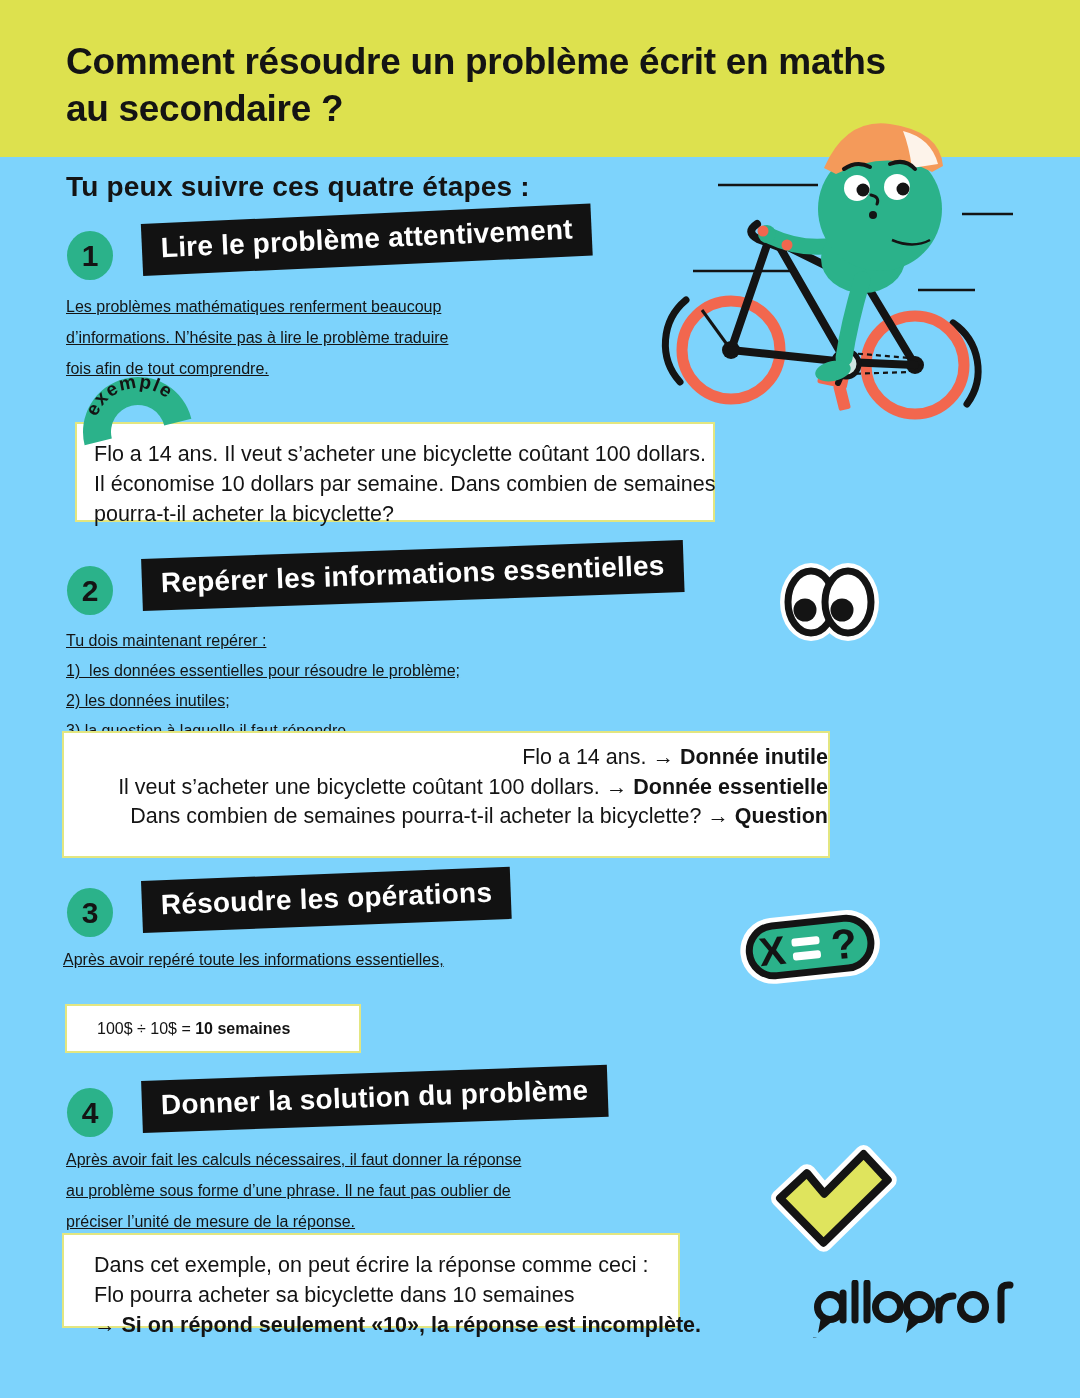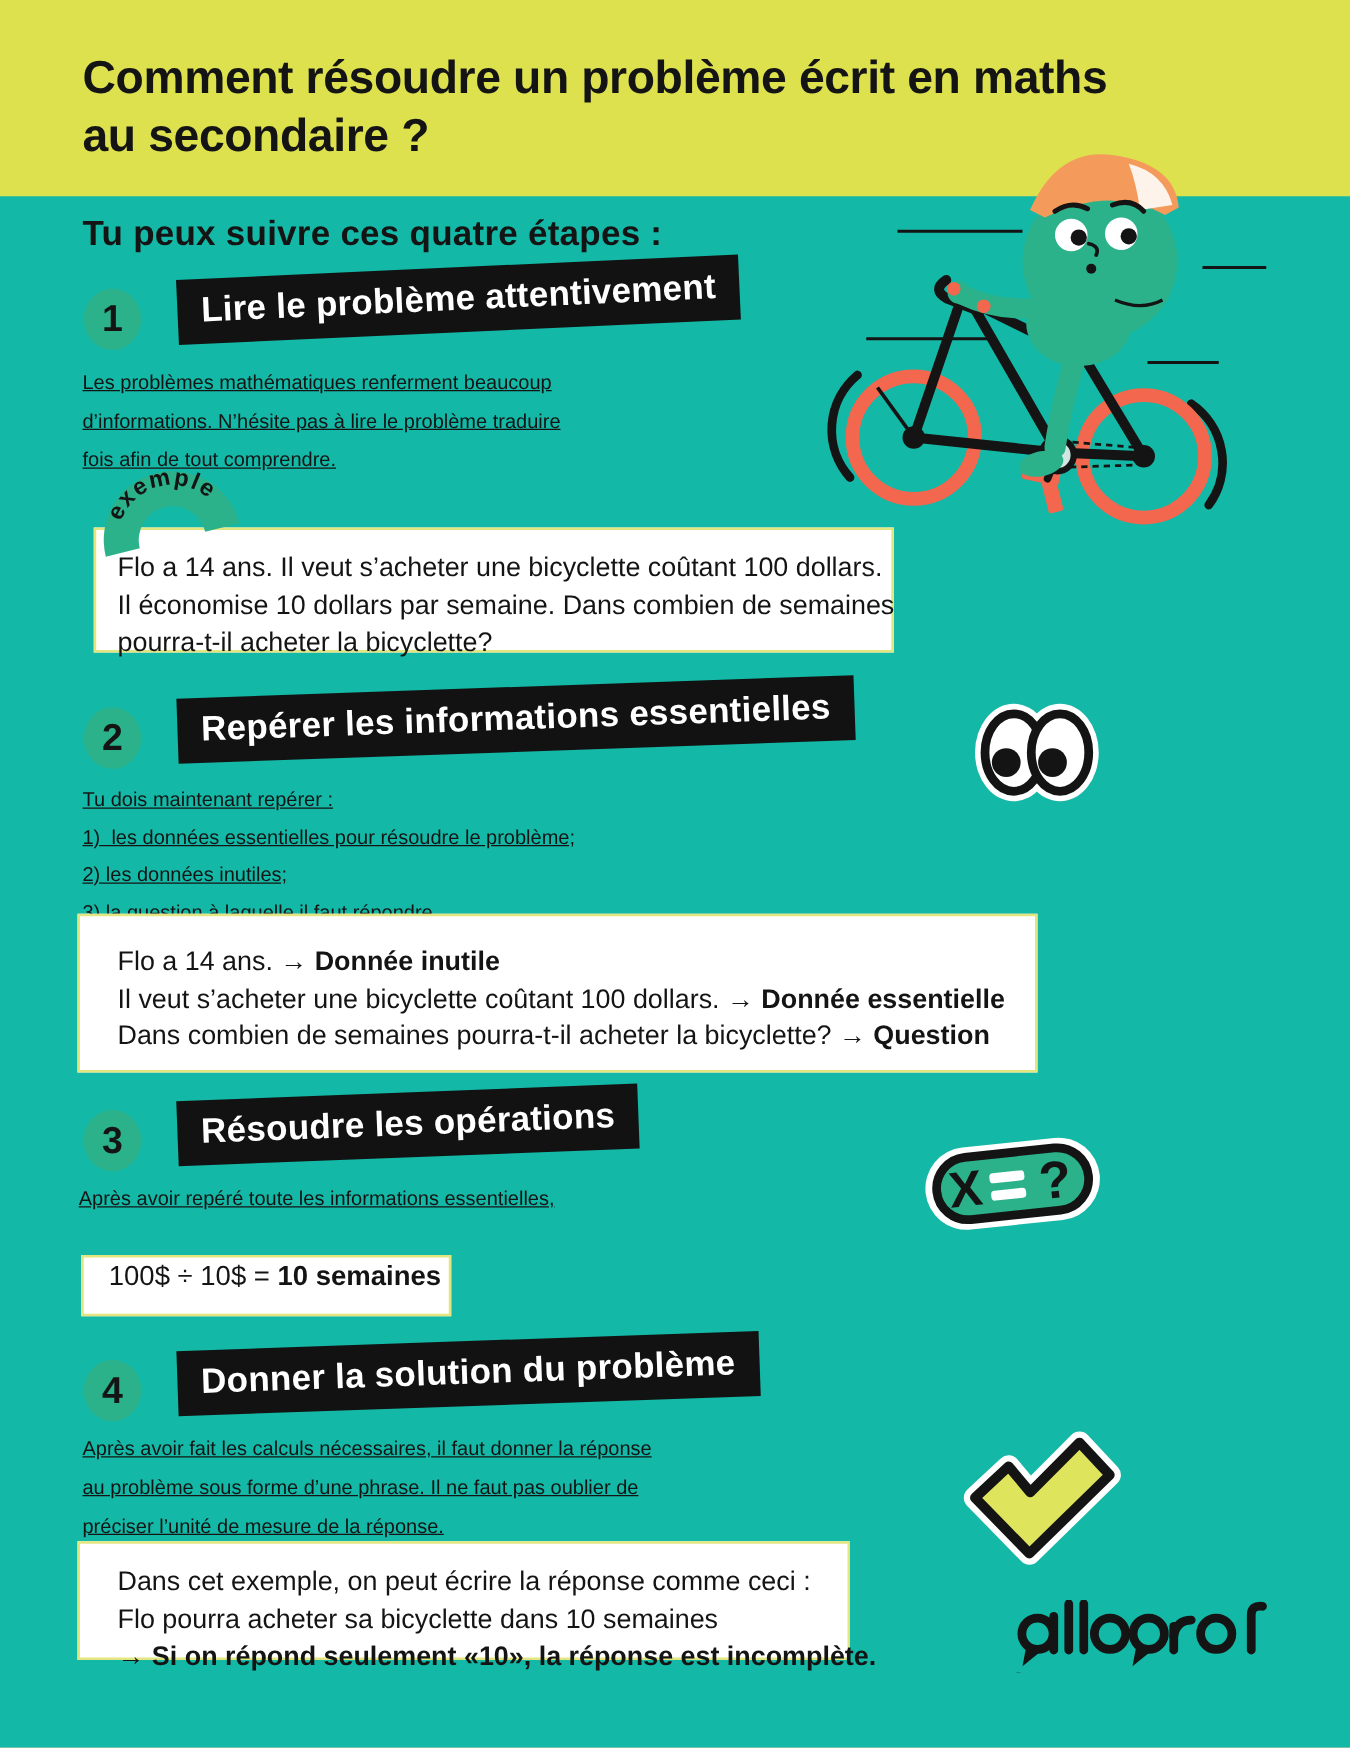--- a/index.html
+++ b/index.html
@@ -1,18 +1,18 @@
 <!DOCTYPE html>
 <html><head>
 <meta charset="utf-8">
 <style>
   html,body{margin:0;padding:0;background:#c9cbb0;}
   #page{
     position:relative; width:1080px; height:1398px; margin:0 auto;
-    background:#14b8a6; overflow:hidden;
+    background:#7dd3fc; overflow:hidden;
     font-family:"Liberation Sans", sans-serif; color:#141414;
   }
   .abs{position:absolute;}
   
   #header{left:0;top:0;width:1080px;height:157px;background:#dde14e;}
   #title{
     left:66px;top:38px;width:960px;
     font-size:37px;font-weight:bold;line-height:47px;letter-spacing:-0.3px;
     white-space:pre-line;
   }
@@ -30,22 +30,22 @@
     transform-origin:left center;
   }
   .body-text{font-size:16px;line-height:31px;text-decoration:underline;}
   .body-text div{white-space:pre;}
   .whitebox{
     background:#ffffff;border:2px solid #e3e680;box-sizing:border-box;
     font-size:21.5px;line-height:30px;
   }
   .whitebox div{white-space:pre;}
   #box1{left:75px;top:422px;width:640px;height:100px;padding:15px 0 0 17px;}
-  #box2{left:62px;top:731px;width:768px;height:127px;padding:22px 0 0 30px;line-height:29.5px;}
-  #box3{left:65px;top:1004px;width:296px;height:49px;padding-left:20px;display:flex;font-size:22px;}
+  #box2{left:62px;top:731px;width:768px;height:127px;padding:10px 0 0 30px;line-height:29.5px;text-align:right;}
+  #box3{left:65px;top:1004px;width:296px;height:49px;padding-left:30px;display:flex;align-items:center;font-size:16px;}
   #box4{left:62px;top:1233px;width:618px;height:95px;padding:15px 0 0 30px;}
   b{font-weight:bold;}
 </style>
 </head>
 <body>
 
 <div id="page">
 
   <div id="header" class="abs"></div>
   <div id="title" class="abs">Comment résoudre un problème écrit en maths

